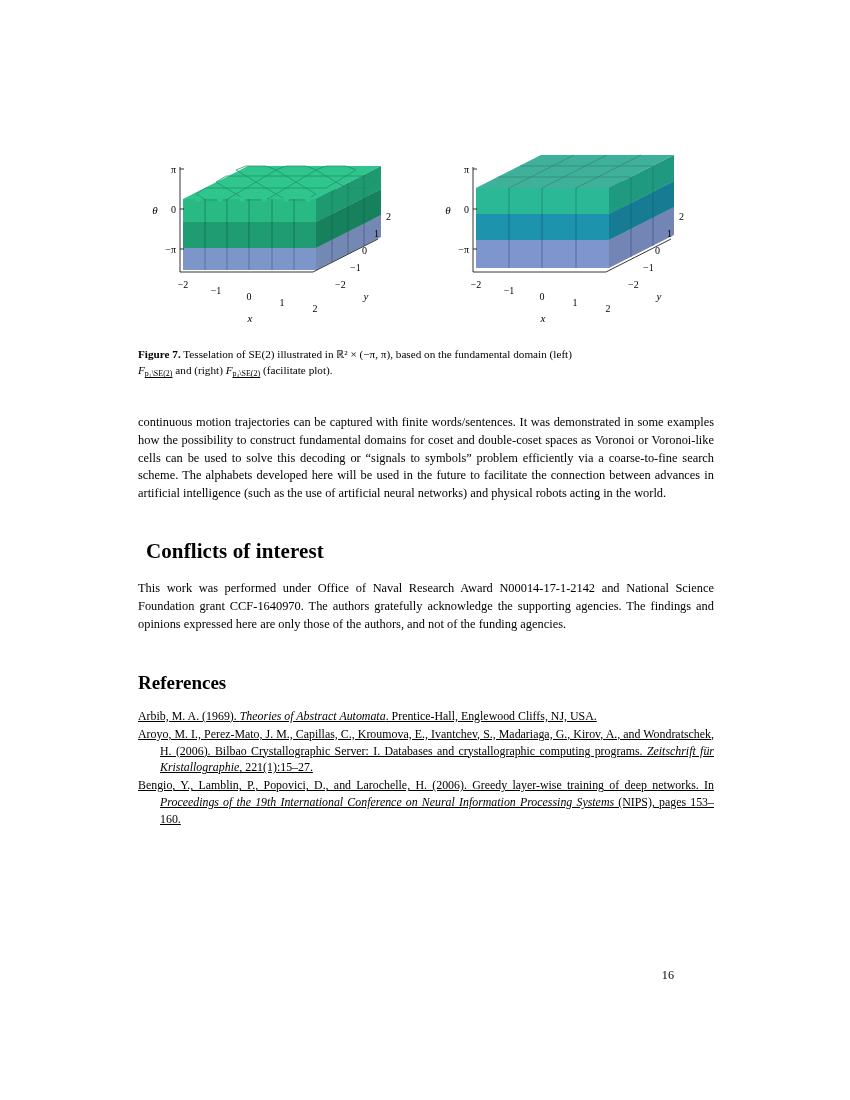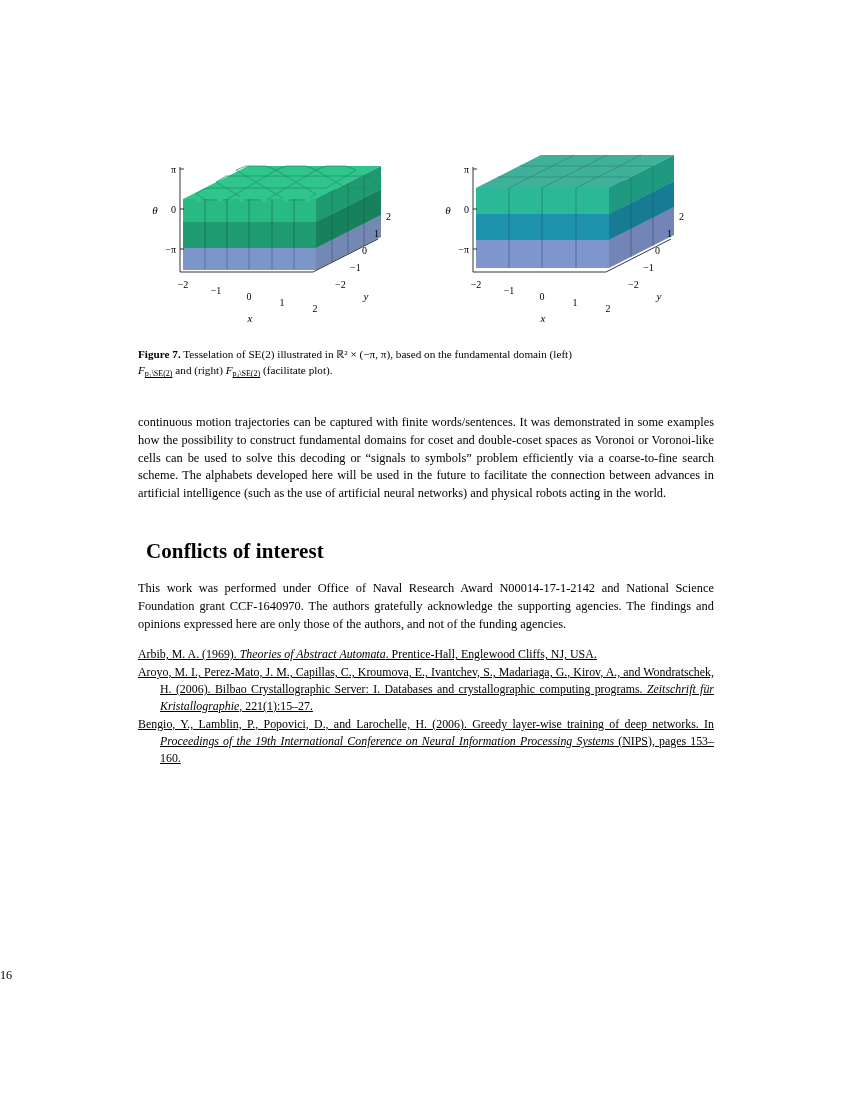--- a/index.html
+++ b/index.html
@@ -100,21 +100,21 @@
     text-align: justify;
     text-decoration: underline;
   }
   .ref i { font-style: italic; }
 
   .page-number {
     position: absolute;
     top: 968px;
     left: 0;
     width: 674px;
-    text-align: left;
+    text-align: right;
     font-size: 12.2px;
   }
 
   .axis-label {
     font-family: "Liberation Serif", serif;
     font-style: italic;
     font-size: 11px;
   }
   .tick-label {
     font-family: "Liberation Serif", serif;
@@ -359,20 +359,21 @@
         <span class="mathit">F</span><span class="sub">p₁\SE(2)</span><span> and (right) </span><span class="mathit">F</span><span class="sub">p₄\SE(2)</span><span> (facilitate plot).</span>
       </div>
     </div>
 
     <p class="body-para">continuous motion trajectories can be captured with finite words/sentences. It was demonstrated in some examples how the possibility to construct fundamental domains for coset and double-coset spaces as Voronoi or Voronoi-like cells can be used to solve this decoding or “signals to symbols” problem efficiently via a coarse-to-fine search scheme. The alphabets developed here will be used in the future to facilitate the connection between advances in artificial intelligence (such as the use of artificial neural networks) and physical robots acting in the world.</p>
 
     <h2 class="section">Conflicts of interest</h2>
 
     <p class="section-para">This work was performed under Office of Naval Research Award N00014-17-1-2142 and National Science Foundation grant CCF-1640970. The authors gratefully acknowledge the supporting agencies. The findings and opinions expressed here are only those of the authors, and not of the funding agencies.</p>
 
+    <h2 class="refs-title">References</h2>
     <div class="ref-list">
       <div class="ref">
         <span>Arbib, M. A. (1969). </span><i>Theories of Abstract Automata</i><span>. Prentice-Hall, Englewood Cliffs, NJ, USA.</span>
       </div>
       <div class="ref">
         <span>Aroyo, M. I., Perez-Mato, J. M., Capillas, C., Kroumova, E., Ivantchev, S., Madariaga, G., Kirov, A., and Wondratschek, H. (2006). Bilbao Crystallographic Server: I. Databases and crystallographic computing programs. </span><i>Zeitschrift für Kristallographie</i><span>, 221(1):15–27.</span>
       </div>
       <div class="ref">
         <span>Bengio, Y., Lamblin, P., Popovici, D., and Larochelle, H. (2006). Greedy layer-wise training of deep networks. In </span><i>Proceedings of the 19th International Conference on Neural Information Processing Systems</i><span> (NIPS), pages 153–160.</span>
       </div>

